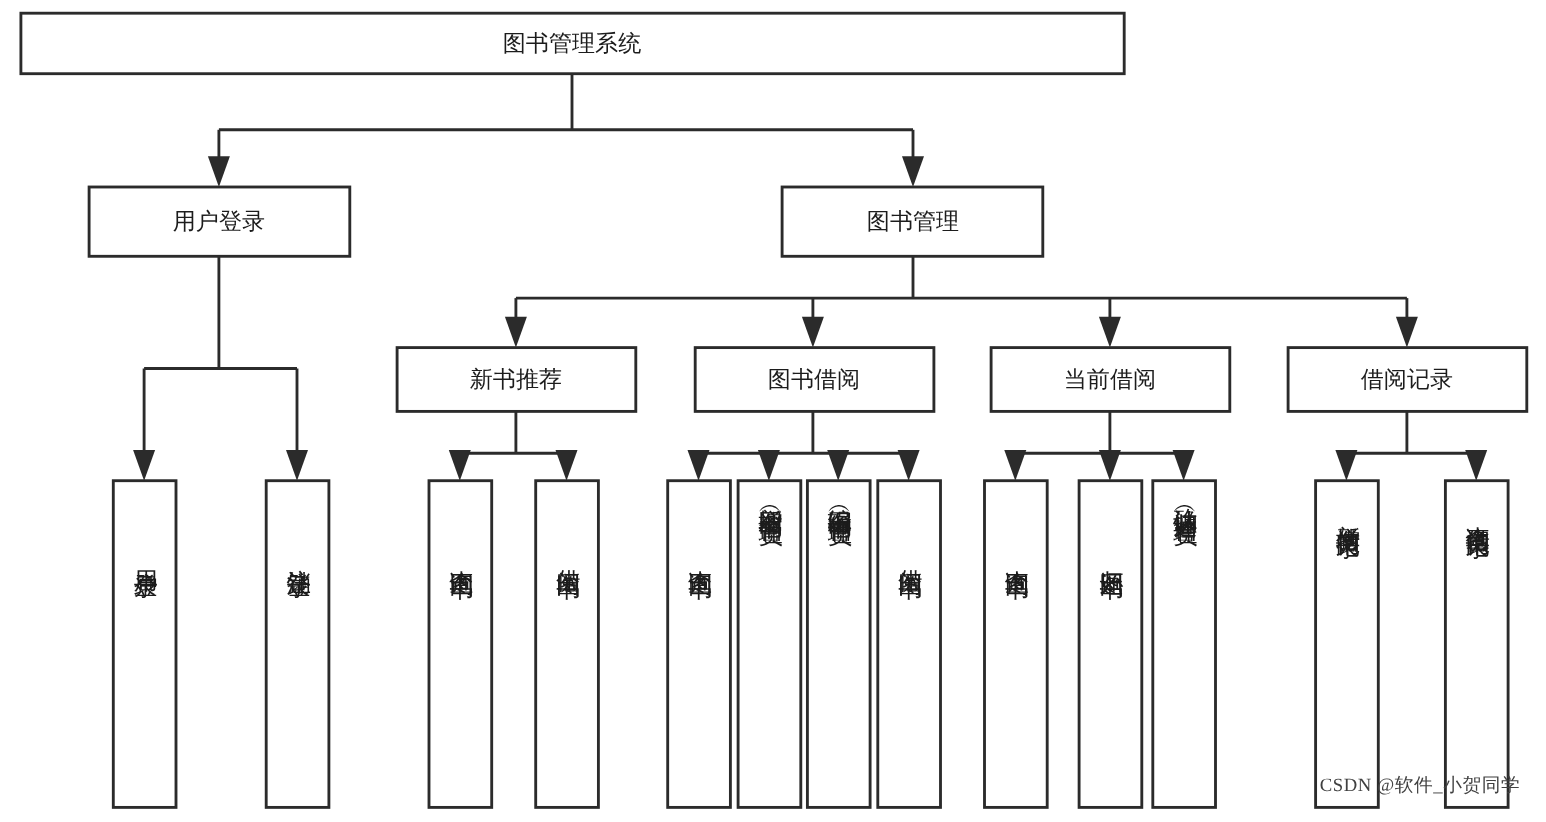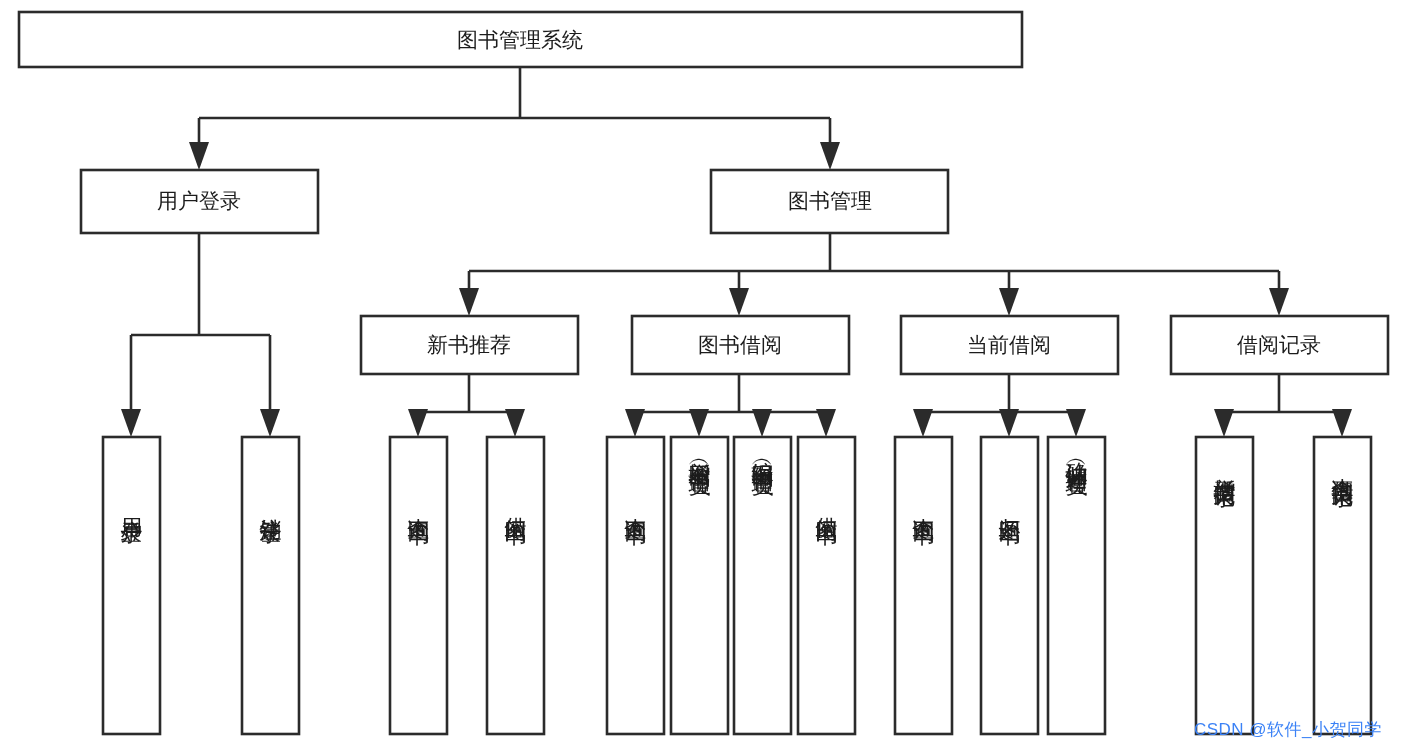--- a/index.html
+++ b/index.html
@@ -66,24 +66,24 @@
     font-size: 22px;
     line-height: 1.28;
     letter-spacing: 2px;
     color: #1c1c1c;
     white-space: pre;
     text-align: left;
   }
   .watermark {
     position: absolute;
     right: 12px;
-    bottom: 6px;
-    font-family: Liberation Sans, sans-serif;
+    bottom: 22px;
+    font-family: Liberation Serif, serif;
     font-size: 17px;
-    color: #3b82f6;
+    color: #404040;
     letter-spacing: 0.5px;
     white-space: pre;
   }
 </style>
 </head>
 <body>
 
 <div id="diagram-root">
 
   <svg class="diagram-canvas" viewBox="0 0 1405 747" xmlns="http://www.w3.org/2000/svg">

